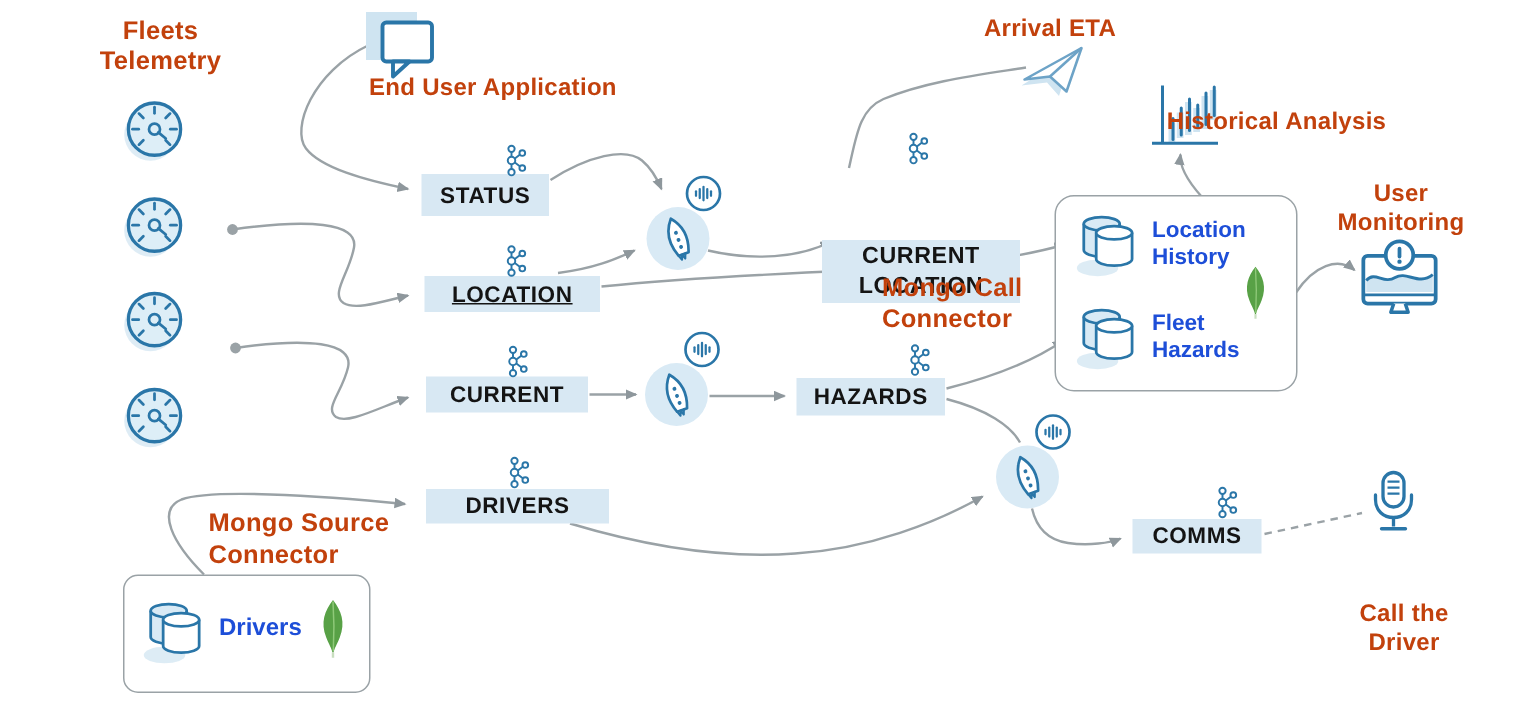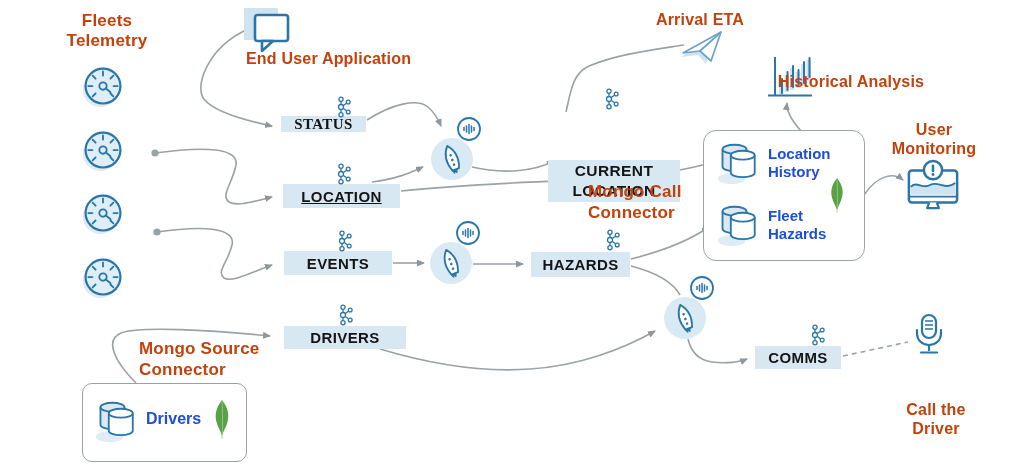--- a/index.html
+++ b/index.html
@@ -141,31 +141,31 @@
   <svg class="icon z3" style="left:242px;top:6px;" width="50" height="48" viewBox="0 0 50 48">
     <rect x="2" y="2" width="34" height="32" fill="#cfe4f1"></rect>
     <rect x="13" y="9" width="33" height="26" rx="2.5" fill="#ffffff" stroke="#2a76a8" stroke-width="2.6"></rect>
     <path d="M20,35 L20,45 L31,35 Z" fill="#ffffff" stroke="#2a76a8" stroke-width="2.6" stroke-linejoin="round"></path>
   </svg>
   <div class="node-label" style="left:246px;top:50px;width:210px;font-size:16px;">End User Application</div>
 
   <svg class="icon z3" style="left:330px;top:96px;" width="22" height="22">
       <use href="#sym-kafka"></use>
     </svg>
-  <div class="topic" style="left:281px;top:116px;width:85px;height:16px;font-family:Liberation Serif, serif;">STATUS</div>
+  <div class="topic" style="left:281px;top:116px;width:85px;height:28px;">STATUS</div>
 
   <svg class="icon z3" style="left:330px;top:163px;" width="22" height="22">
       <use href="#sym-kafka"></use>
     </svg>
   <div class="topic" style="left:283px;top:184px;width:117px;height:24px;text-decoration:underline;">LOCATION</div>
 
   <svg class="icon z3" style="left:331px;top:230px;" width="22" height="22">
       <use href="#sym-kafka"></use>
     </svg>
-  <div class="topic" style="left:284px;top:251px;width:108px;height:24px;">EVENTS</div>
+  <div class="topic" style="left:284px;top:251px;width:108px;height:24px;">CURRENT</div>
 
   <svg class="icon z3" style="left:332px;top:304px;" width="22" height="22">
       <use href="#sym-kafka"></use>
     </svg>
   <div class="topic" style="left:284px;top:326px;width:122px;height:23px;">DRIVERS</div>
 
   <svg class="icon z3" style="left:598px;top:88px;" width="22" height="22">
       <use href="#sym-kafka"></use>
     </svg>
   <div class="topic" style="left:548px;top:112px;width:132px;height:42px;line-height:20px;font-size:15.5px;padding:0 10px;box-sizing:border-box;margin-top:48px;">CURRENT LOCATION</div>

